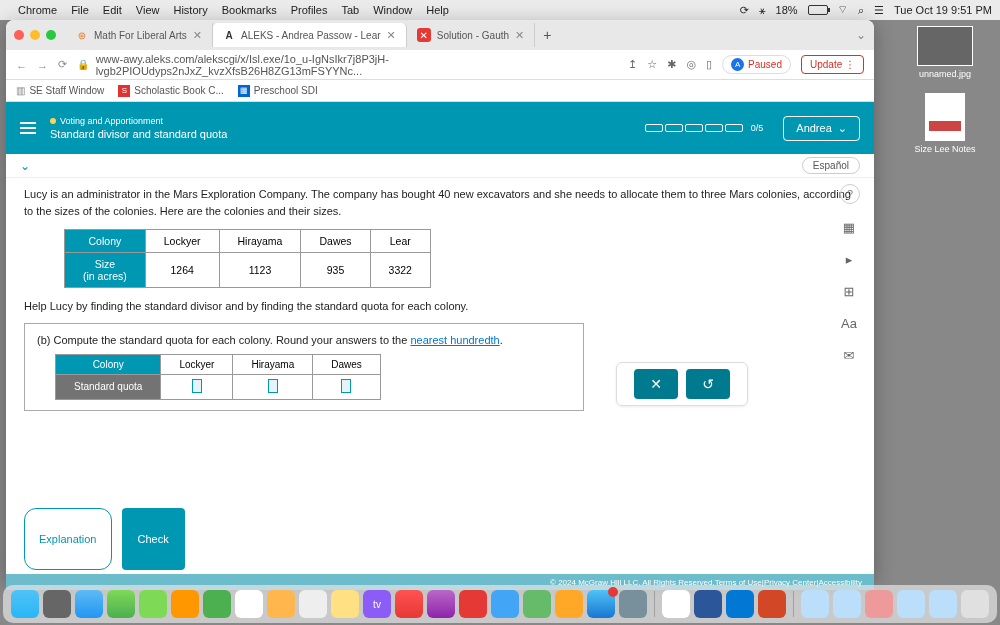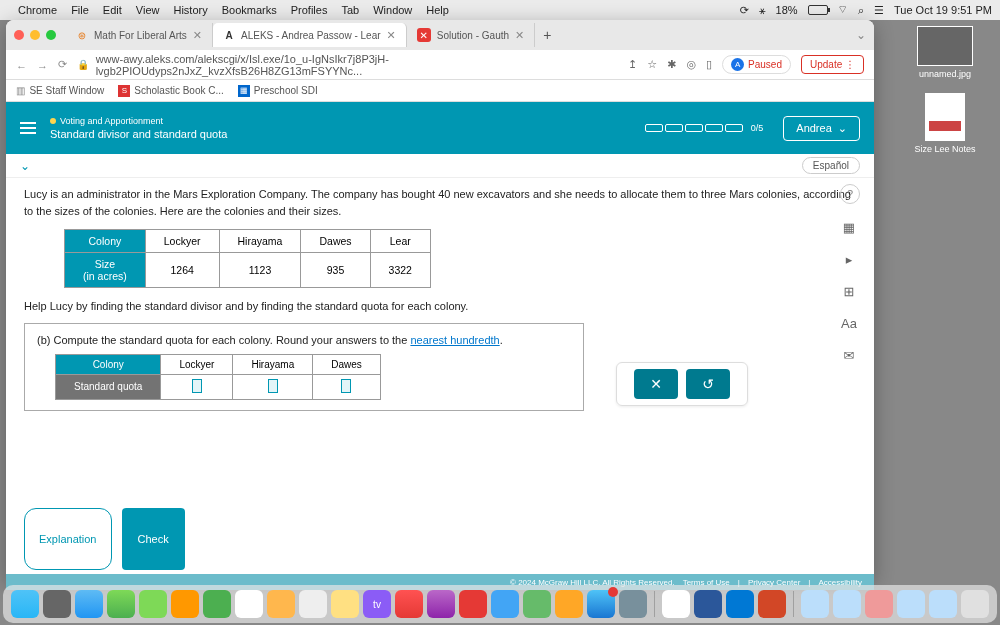--- a/index.html
+++ b/index.html
@@ -66,21 +66,21 @@
 table.sq .rh{background:#737373;color:#fff}
 .sqcell{width:10px;height:14px;border:1px solid #0097b2;display:inline-block;background:#e3f5f8}
 .actionbox{position:absolute;top:184px;left:610px;width:132px;height:44px;border:1px solid #ddd;border-radius:6px;display:flex;align-items:center;justify-content:center;gap:8px;box-shadow:0 1px 3px rgba(0,0,0,0.08)}
 .abtn{width:44px;height:30px;background:#007a8f;border-radius:4px;color:#fff;display:flex;align-items:center;justify-content:center;font-size:14px}
 .sidetools{position:absolute;right:14px;top:6px;display:flex;flex-direction:column;gap:14px;color:#888}
 .sidetools .ti{width:20px;height:20px;border:1px solid #ccc;border-radius:50%;display:flex;align-items:center;justify-content:center;font-size:11px}
 .sidetools .si{width:18px;height:18px;display:flex;align-items:center;justify-content:center;font-size:13px;color:#666}
 .botbtns{position:absolute;bottom:20px;left:18px;display:flex;gap:10px}
 .expbtn{border:1px solid #0097b2;color:#0097b2;background:#fff;border-radius:12px;padding:24px 14px;font-size:11px}
 .chkbtn{background:#0097b2;color:#fff;border:none;border-radius:4px;padding:6px 16px;font-size:11px}
-.footer{position:absolute;bottom:0;left:0;right:0;height:16px;background:#6cbccb;font-size:8px;color:#fff;display:flex;align-items:center;justify-content:flex-end;padding:0 12px;gap:8px}
+.footer{position:absolute;bottom:0;left:0;right:0;height:16px;background:#6cbccb;font-size:8px;color:#fff;display:flex;align-items:center;justify-content:flex-end;padding:0 12px;gap:0}
 .desktop-icons{position:absolute;top:26px;right:0;width:110px}
 .dfile{text-align:center;margin-bottom:14px;color:#fff;font-size:9px}
 .dfile .fimg{width:56px;height:40px;background:#666;margin:0 auto 3px;border:1px solid #fff}
 .dfile .fdoc{width:40px;height:48px;background:#fff;margin:0 auto 3px;position:relative}
 .dfile .fdoc::before{content:"";position:absolute;top:28px;left:4px;right:4px;height:10px;background:#c44}
 .dock{position:absolute;bottom:2px;left:50%;transform:translateX(-50%);height:38px;background:rgba(230,230,230,0.7);border-radius:10px;display:flex;align-items:center;padding:0 8px;gap:4px}
 .dicon{width:28px;height:28px;border-radius:6px;background:#888;position:relative}
 .dicon.finder{background:linear-gradient(#4fc3f7,#29b6f6)}
 .dicon.lp{background:#666}
 .dicon.safari{background:linear-gradient(#5ebbf4,#2196f3)}

